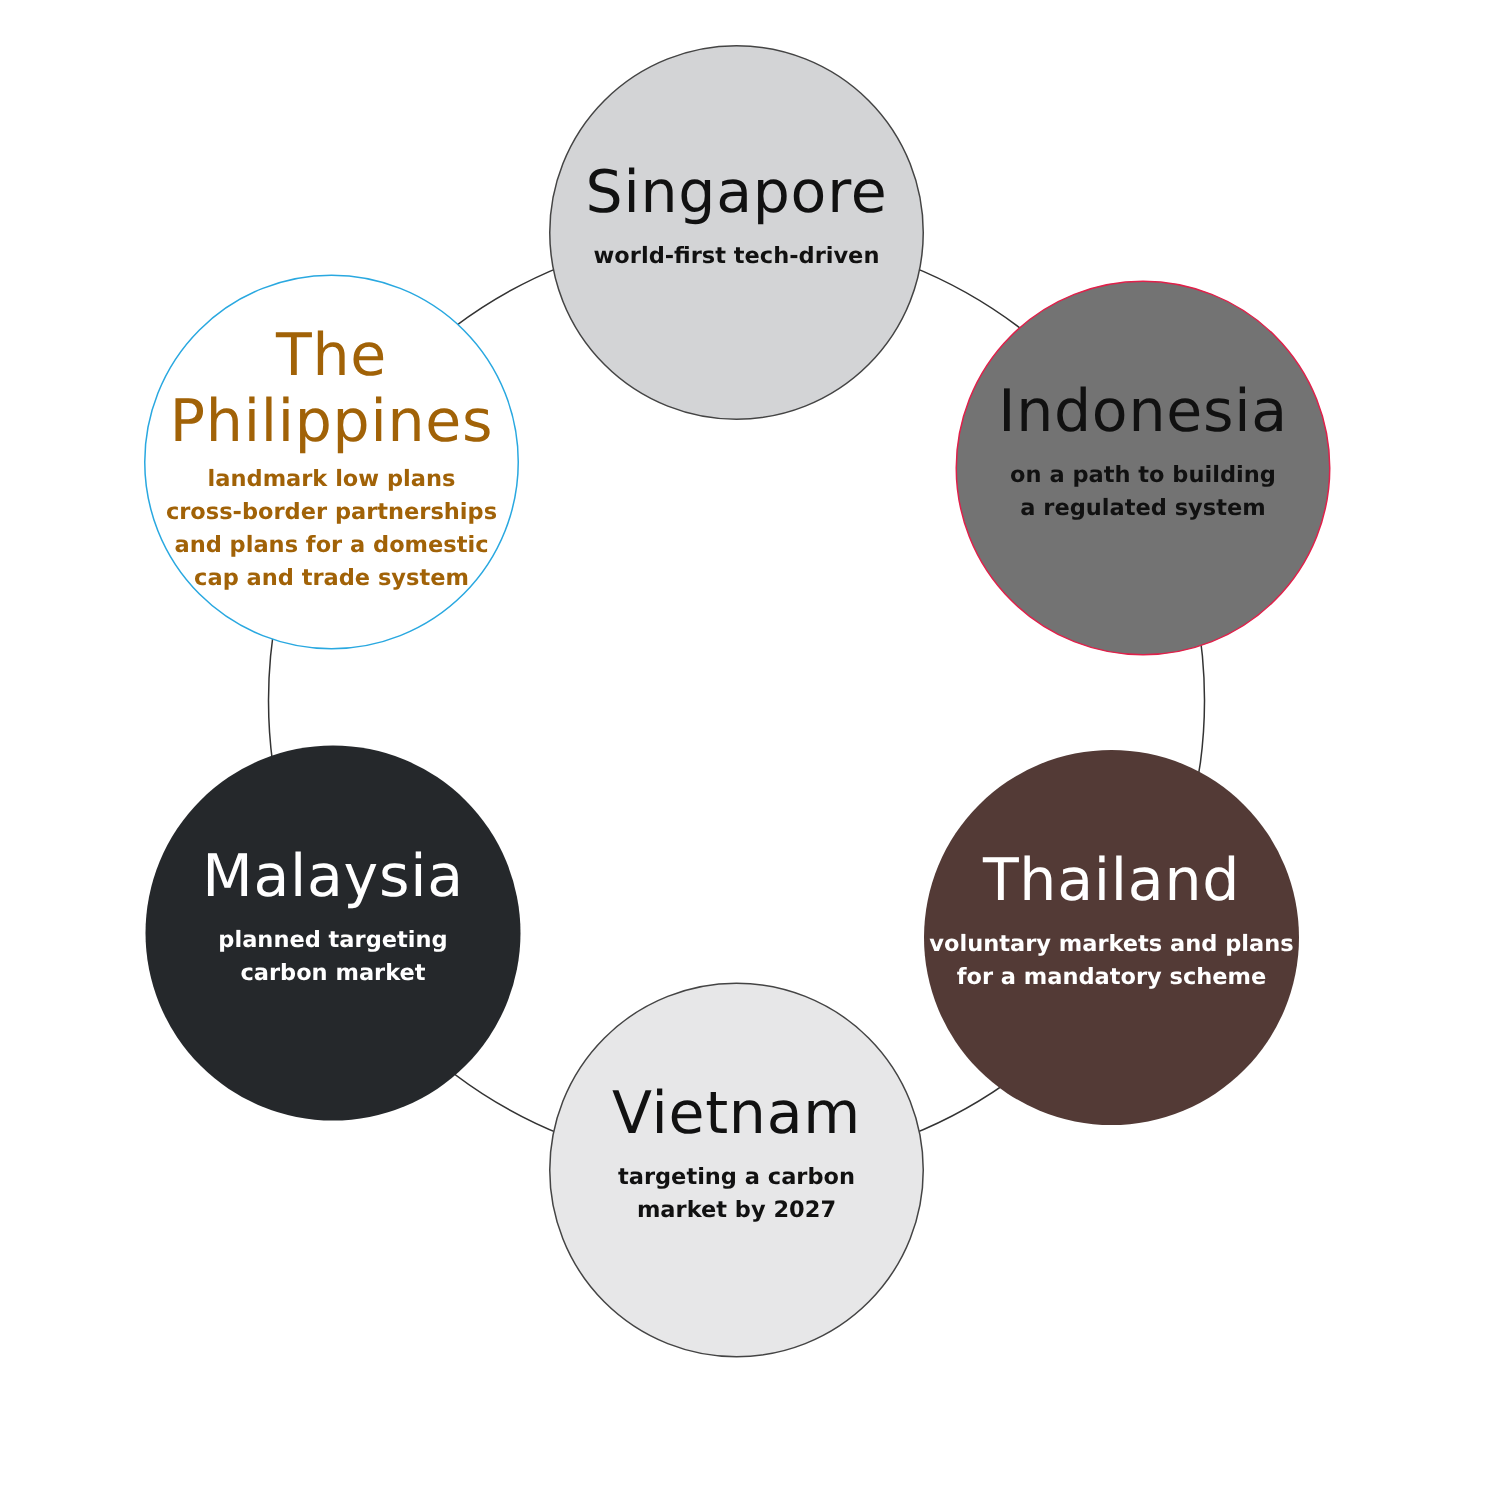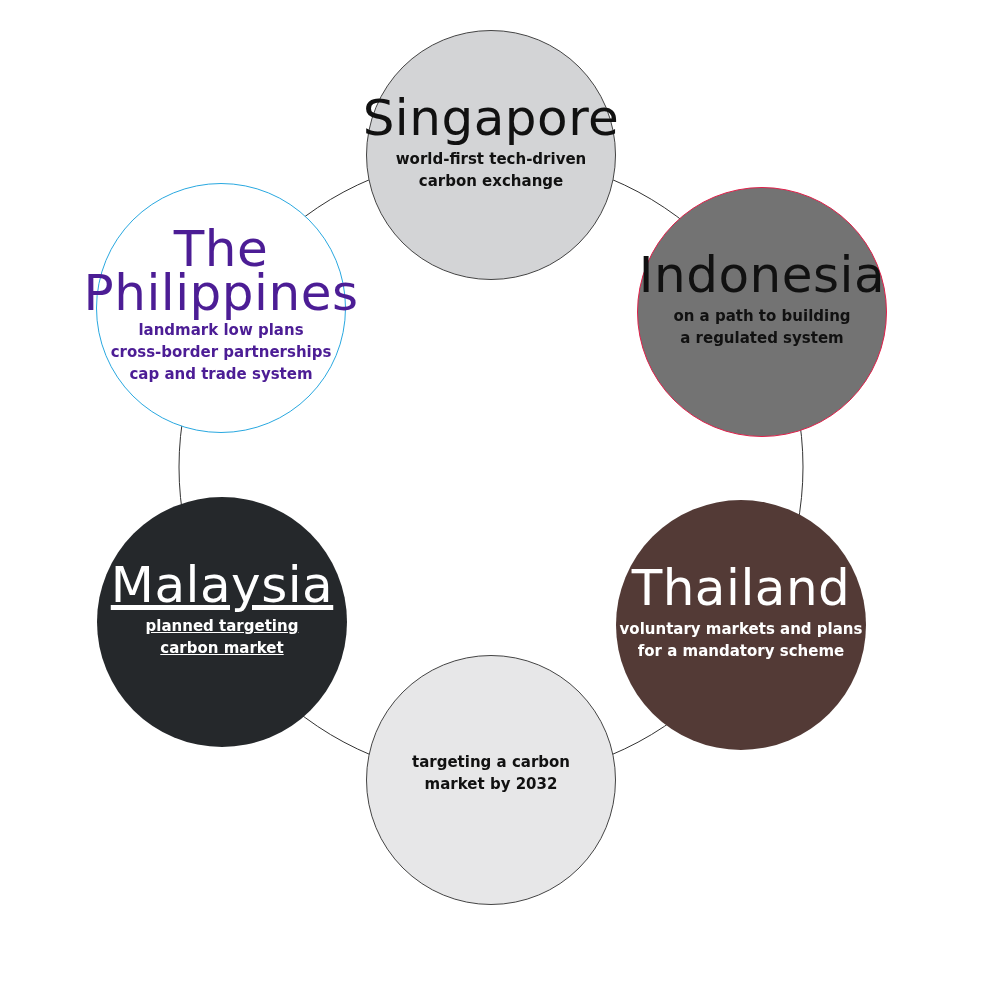--- a/index.html
+++ b/index.html
@@ -2,51 +2,50 @@
 <html><head>
   <meta charset="utf-8">
   <style>
     html, body { margin: 0; padding: 0; background: #ffffff; }
     body { width: 1000px; height: 1000px; position: relative; overflow: hidden;
            font-family: "DejaVu Sans", sans-serif; }
     #ring { position: absolute; left: 0; top: 0; width: 1000px; height: 1000px; }
     .node { position: absolute; width: 250px; height: 250px; border-radius: 50%;
             box-sizing: border-box; display: flex; flex-direction: column;
             align-items: center; justify-content: center; text-align: center; }
-    .title { font-size: 50px; line-height: 44px; letter-spacing: 0.5px; }
+    .title { font-size: 39px; line-height: 44px; letter-spacing: 0.5px; }
     .desc { font-size: 15px; line-height: 22px; font-weight: bold; margin-top: 8px; }
     .n-singapore { left: 366px; top: 30px; background: #d3d4d6; border: 1.3px solid #444; color: #111; }
     .n-singapore .inner { margin-top: -22px; }
     .n-indonesia { left: 637px; top: 187px; background: #737373; border: 1.3px solid #e0204a; color: #111; }
     .n-indonesia .inner { margin-top: -22px; }
     .n-thailand { left: 616px; top: 500px; background: #533a36; border: none; color: #fff; }
     .n-thailand .inner { margin-top: -22px; }
     .n-vietnam { left: 366px; top: 655px; background: #e7e7e8; border: 1.3px solid #444; color: #111; }
     .n-vietnam .inner { margin-top: -22px; }
-    .n-malaysia { left: 97px; top: 497px; background: #25282b; border: none; color: #fff; text-decoration: underline; }
+    .n-malaysia { left: 97px; top: 497px; background: #25282b; border: none; color: #fff; }
     .n-malaysia .inner { margin-top: -22px; }
-    .n-philippines { left: 96px; top: 183px; background: #ffffff; border: 1.3px solid #29a8e0; color: #4c1d95; }
+    .n-philippines { left: 96px; top: 183px; background: #ffffff; border: 1.3px solid #29a8e0; color: #a16207; }
     .n-philippines .title { line-height: 44px; }
     .n-philippines .desc { margin-top: 4px; }
     .n-philippines .inner { margin-top: -5px; }
     .inner { display: flex; flex-direction: column; align-items: center; }
   </style>
 </head>
 <body>
 
 <svg id="ring" viewBox="0 0 1000 1000">
   <circle cx="491" cy="467" r="312" fill="none" stroke="#333" stroke-width="1"></circle>
 </svg>
 
 <div class="node n-singapore">
   <div class="inner">
     <div class="title">Singapore</div>
     <div class="desc">
       <div>world-first tech-driven</div>
-      <div>carbon exchange</div>
     </div>
   </div>
 </div>
 
 <div class="node n-indonesia">
   <div class="inner">
     <div class="title">Indonesia</div>
     <div class="desc">
       <div>on a path to building</div>
       <div>a regulated system</div>
@@ -59,23 +58,24 @@
     <div class="title">Thailand</div>
     <div class="desc">
       <div>voluntary markets and plans</div>
       <div>for a mandatory scheme</div>
     </div>
   </div>
 </div>
 
 <div class="node n-vietnam">
   <div class="inner">
+    <div class="title">Vietnam</div>
     <div class="desc">
       <div>targeting a carbon</div>
-      <div>market by 2032</div>
+      <div>market by 2027</div>
     </div>
   </div>
 </div>
 
 <div class="node n-malaysia">
   <div class="inner">
     <div class="title">Malaysia</div>
     <div class="desc">
       <div>planned targeting</div>
       <div>carbon market</div>
@@ -85,16 +85,17 @@
 
 <div class="node n-philippines">
   <div class="inner">
     <div class="title">
       <div>The</div>
       <div>Philippines</div>
     </div>
     <div class="desc">
       <div>landmark low plans</div>
       <div>cross-border partnerships</div>
+      <div>and plans for a domestic</div>
       <div>cap and trade system</div>
     </div>
   </div>
 </div>
 
 </body></html>

